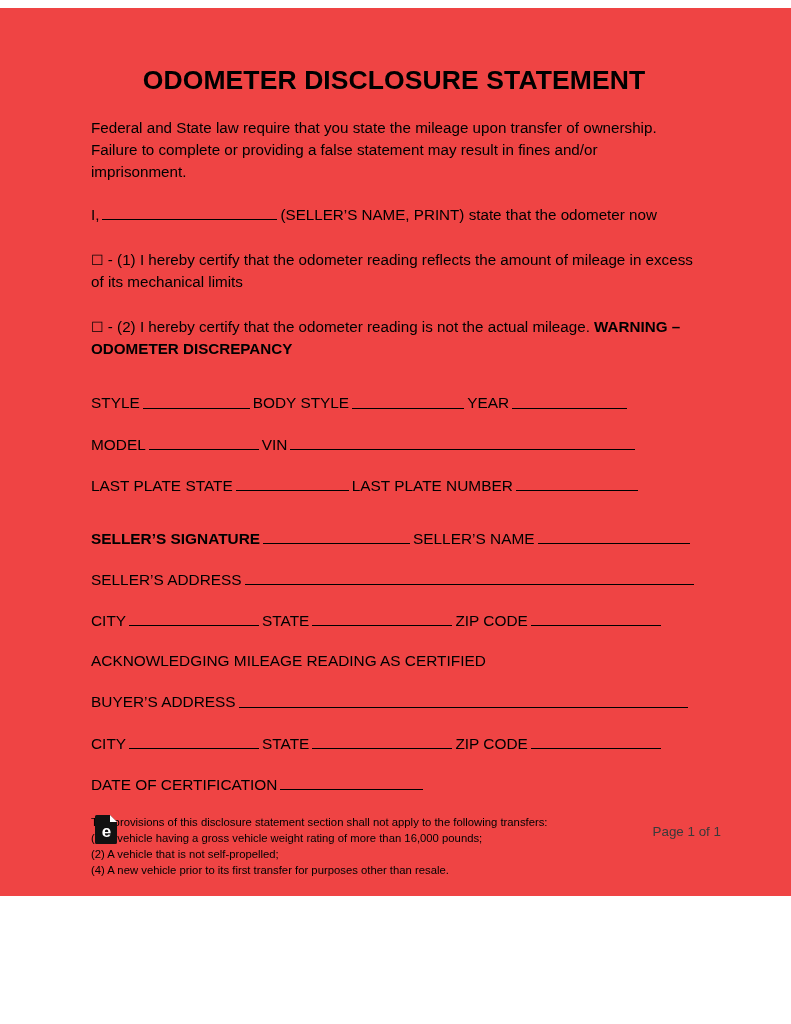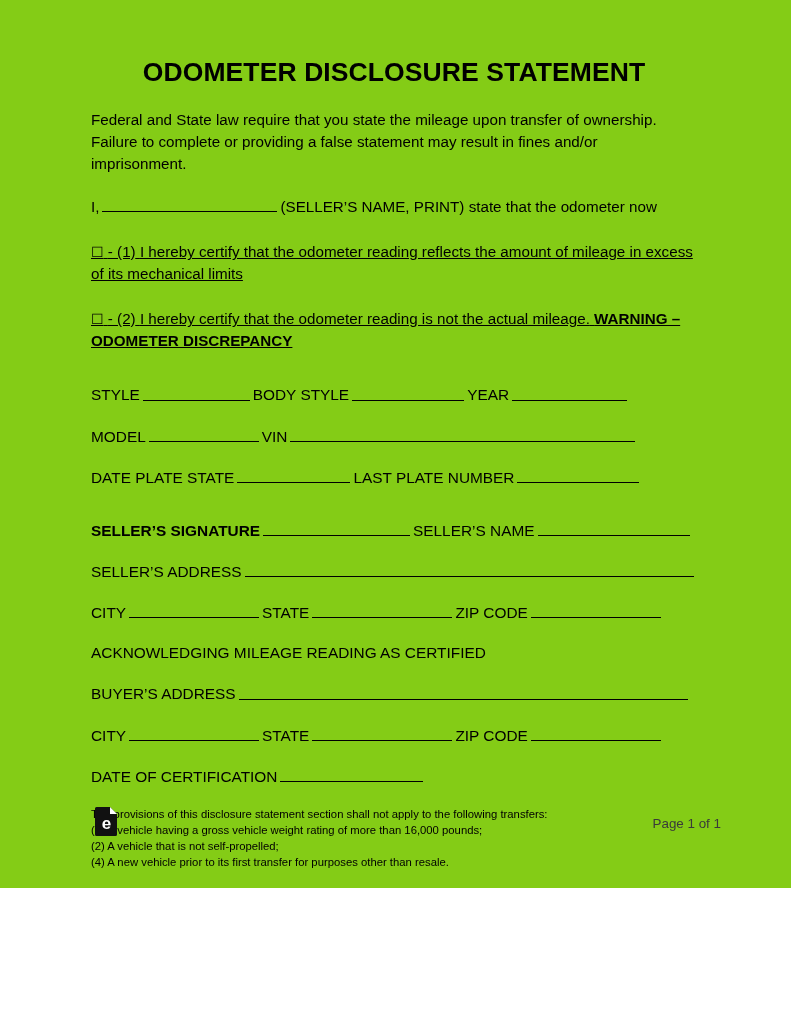--- a/index.html
+++ b/index.html
@@ -13,22 +13,23 @@
     height: 1024px;
     font-family: "Liberation Sans", sans-serif;
     color: #000000;
     overflow: hidden;
     position: relative;
   }
   .page {
     position: relative;
     width: 791px;
     height: 888px;
-    background: #84cc16;
+    background: #ef4444;
     box-sizing: border-box;
+    margin-top: 8px;
   }
   .content {
     position: absolute;
     left: 91px;
     top: 0;
     width: 606px;
   }
 
   
   .doc-title {
@@ -54,21 +55,20 @@
     line-height: 1.45;
     margin: 0;
     padding-top: 21px;
   }
 
   .check-item {
     font-size: 15.2px;
     line-height: 1.45;
     margin: 0;
     padding-top: 23px;
-    text-decoration: underline;
   }
   .check-item .bold {
     font-weight: bold;
   }
   .cbox {
     font-size: 14px;
     line-height: 1;
   }
 
   
@@ -170,21 +170,21 @@
 
     <p class="check-item"><span class="cbox">☐</span>
       <span>- (2)</span>
       <span>I hereby certify that the odometer reading is not the actual mileage.</span>
       <span class="bold">WARNING – ODOMETER DISCREPANCY</span></p>
 
     <p class="field-row sp-xl"><span>STYLE</span><span class="rule w-make"></span><span>BODY STYLE</span><span class="rule w-body"></span><span>YEAR</span><span class="rule w-year"></span></p>
 
     <p class="field-row"><span>MODEL</span><span class="rule w-model"></span><span>VIN</span><span class="rule w-vin"></span></p>
 
-    <p class="field-row"><span>DATE PLATE STATE</span><span class="rule w-plstate"></span><span>LAST PLATE NUMBER</span><span class="rule w-plnum"></span></p>
+    <p class="field-row"><span>LAST PLATE STATE</span><span class="rule w-plstate"></span><span>LAST PLATE NUMBER</span><span class="rule w-plnum"></span></p>
 
     <p class="field-row sp-xl bold-lead"><span class="lead">SELLER’S SIGNATURE</span><span class="rule w-sig"></span><span>SELLER’S NAME</span><span class="rule w-signame"></span></p>
 
     <p class="field-row"><span>SELLER’S ADDRESS</span><span class="rule w-addr"></span></p>
 
     <p class="field-row"><span>CITY</span><span class="rule w-city"></span><span>STATE</span><span class="rule w-state"></span><span>ZIP CODE</span><span class="rule w-zip"></span></p>
 
     <p class="ack-line">ACKNOWLEDGING MILEAGE READING AS CERTIFIED</p>
 
 

